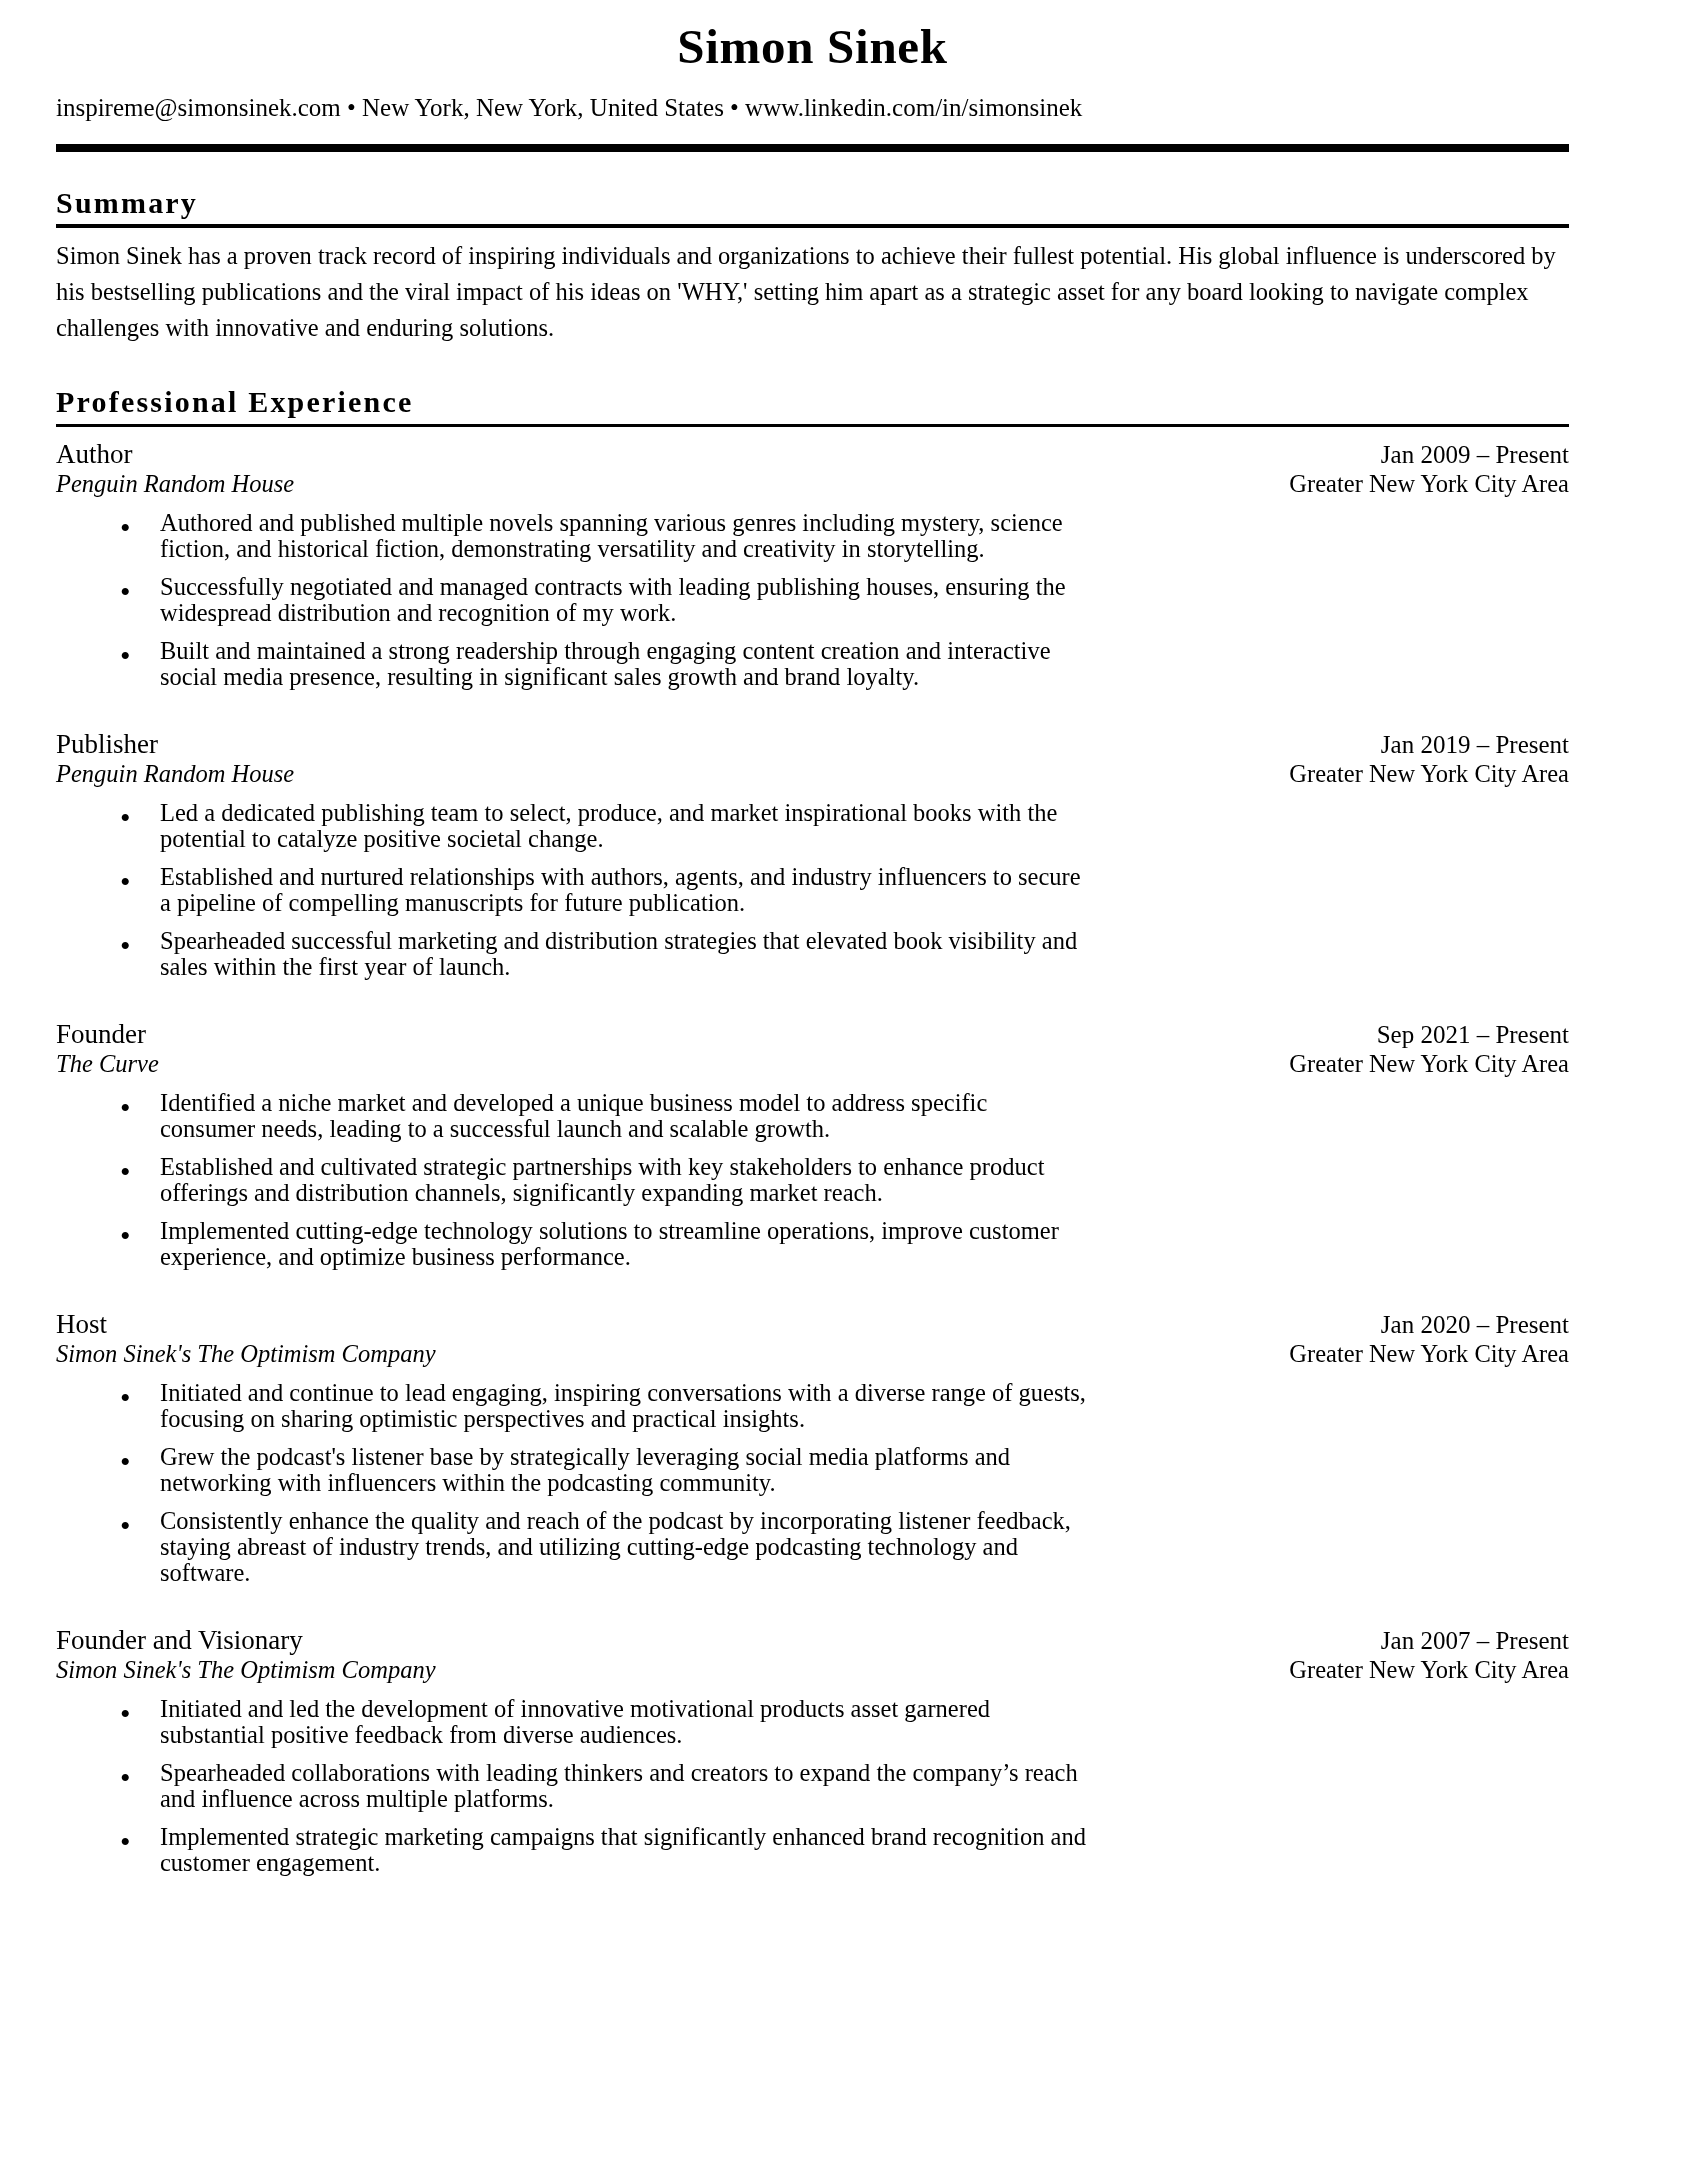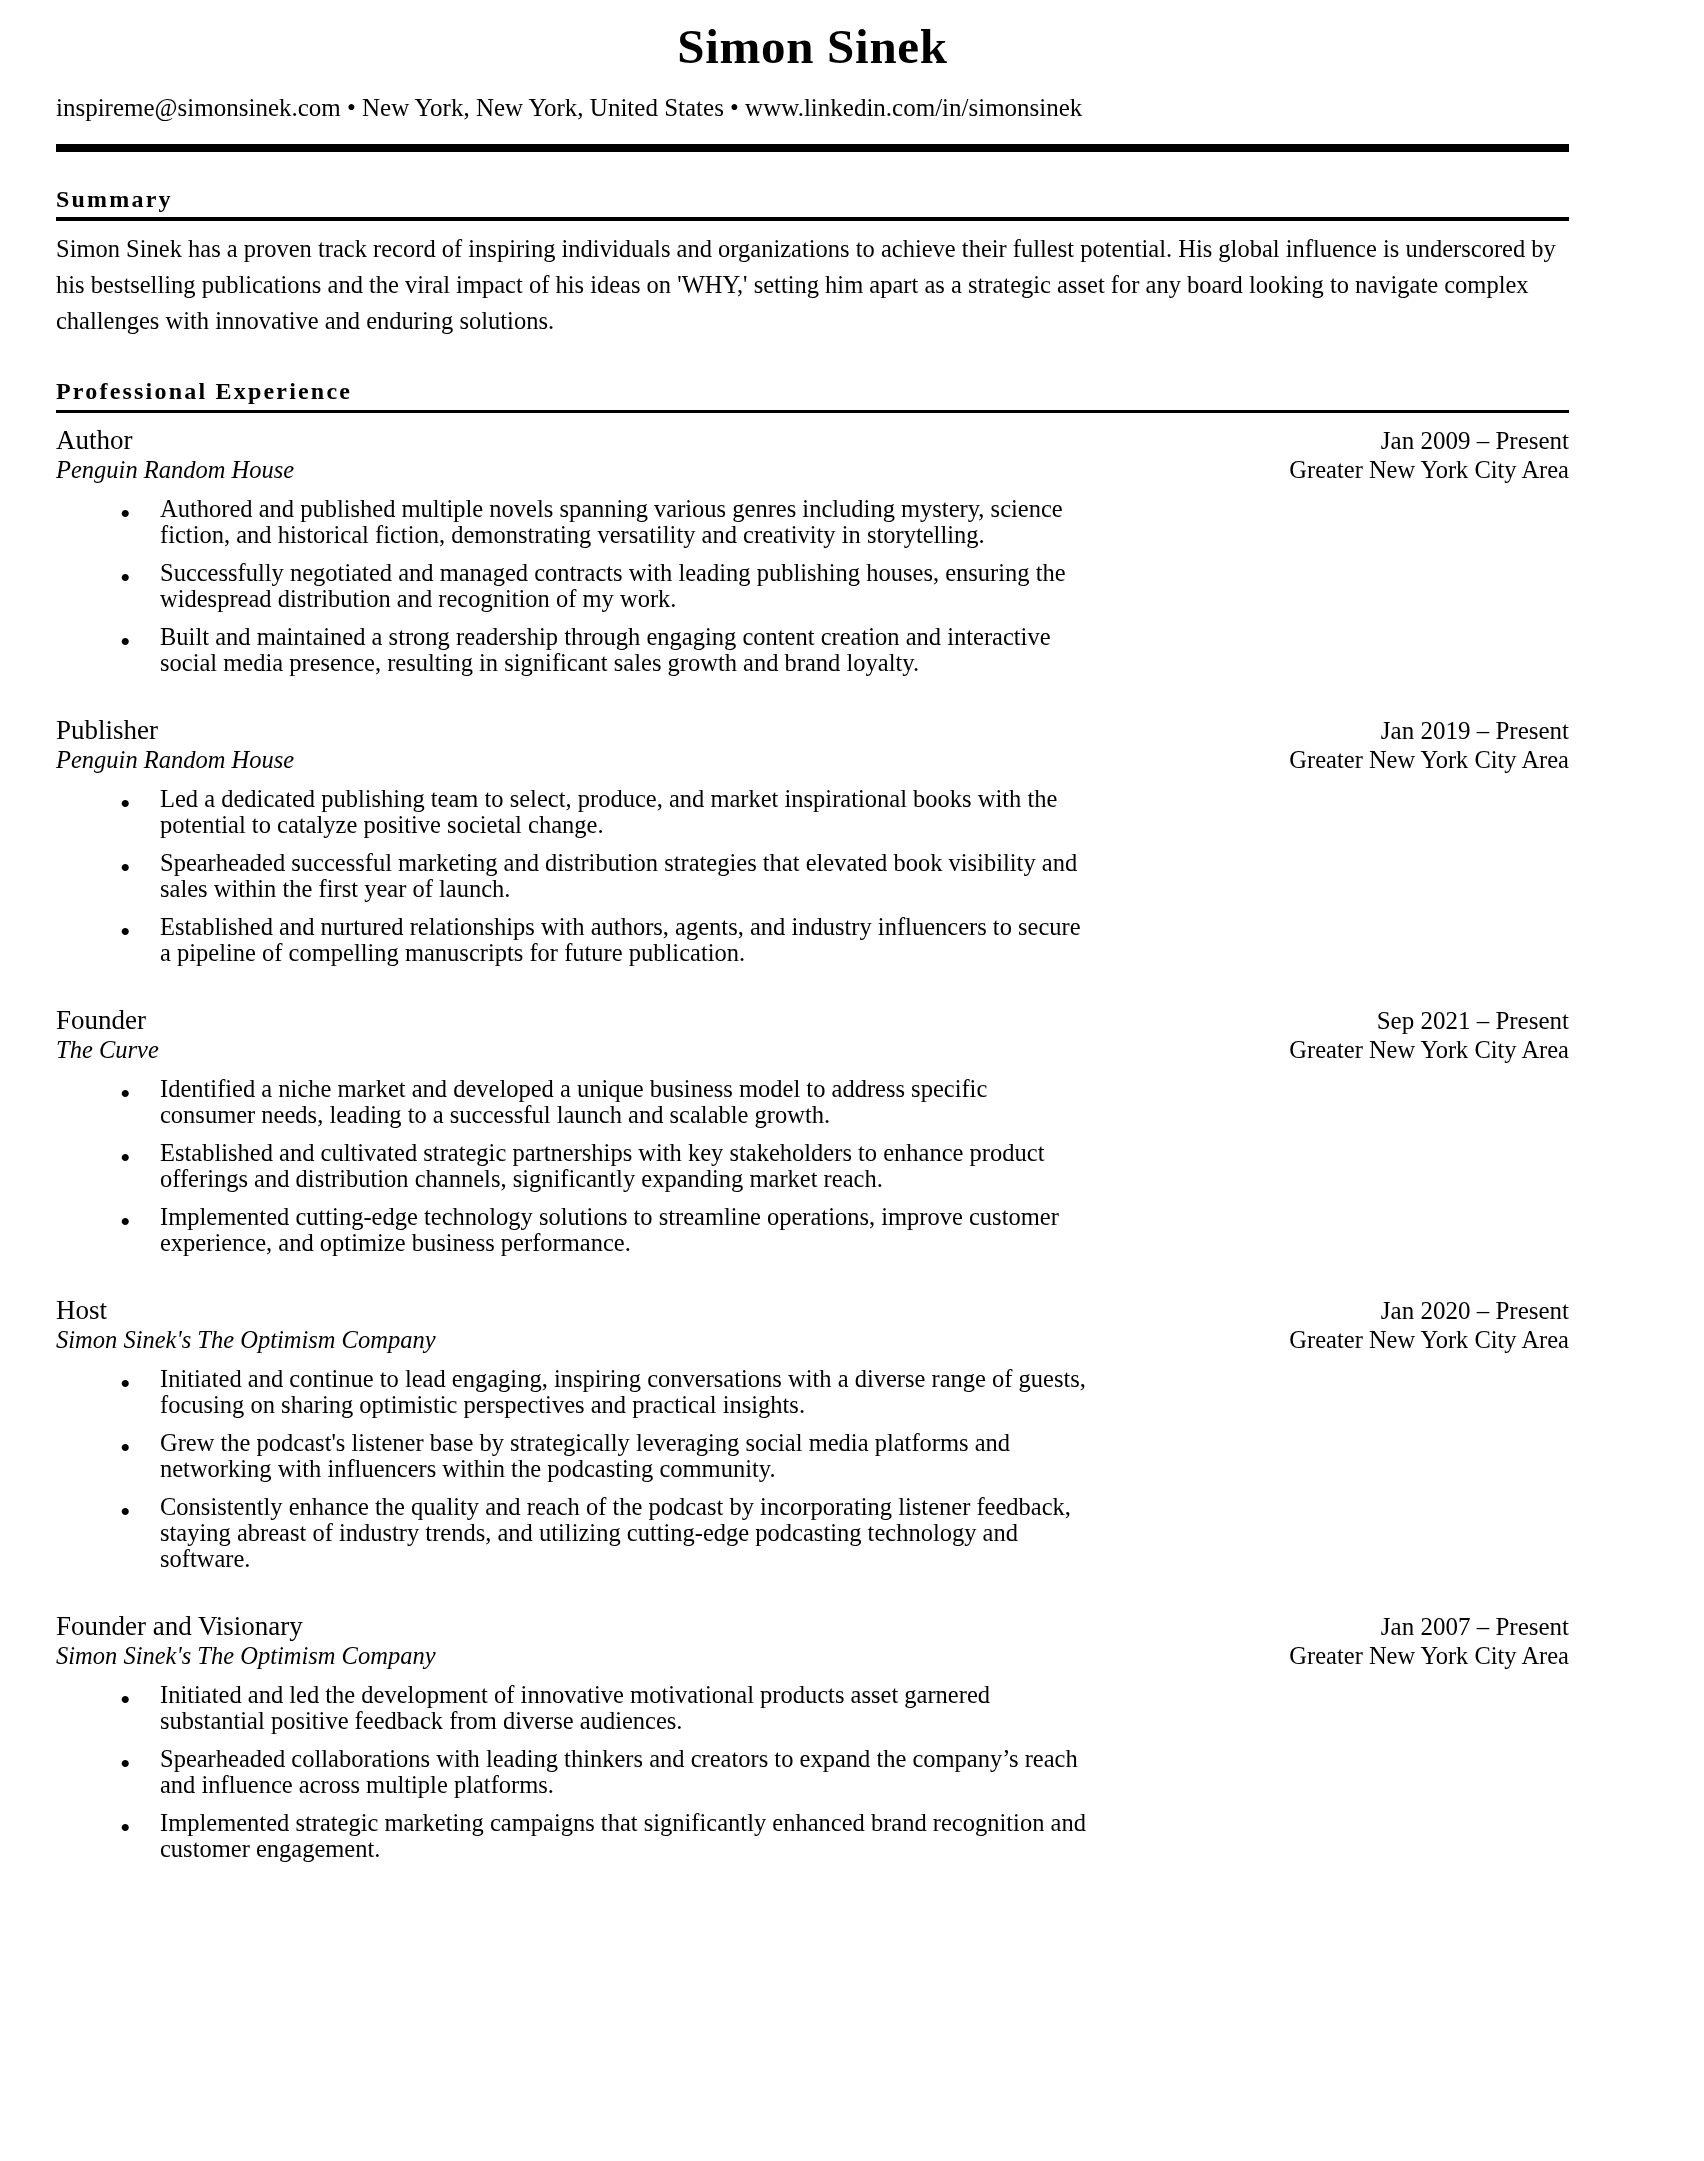--- a/index.html
+++ b/index.html
@@ -31,21 +31,21 @@
     text-align: left;
     font-size: 25px;
   }
   .rule { background: #000; border: 0; }
   .rule.thick { height: 7.4px; margin-top: 22px; }
   .rule.thin  { height: 3.7px;  margin-top: 4.5px; }
 
   
   .section-heading {
     margin: 0;
-    font-size: 24px;
+    font-size: 30px;
     font-weight: 700;
     letter-spacing: 2.2px;
   }
   .section { margin-top: 39px; }
   .section.first { margin-top: 34px; }
 
   
   .summary-text {
     margin: 10.4px 0 0 0;
     font-size: 24.5px;
@@ -128,22 +128,22 @@
       <div class="job-row">
         <span class="job-title">Publisher</span>
         <span class="job-dates">Jan 2019 – Present</span>
       </div>
       <div class="job-row">
         <span class="job-company">Penguin Random House</span>
         <span class="job-location">Greater New York City Area</span>
       </div>
       <ul class="bullets">
         <li>Led a dedicated publishing team to select, produce, and market inspirational books with the potential to catalyze positive societal change.</li>
+        <li>Established and nurtured relationships with authors, agents, and industry influencers to secure a pipeline of compelling manuscripts for future publication.</li>
         <li>Spearheaded successful marketing and distribution strategies that elevated book visibility and sales within the first year of launch.</li>
-        <li>Established and nurtured relationships with authors, agents, and industry influencers to secure a pipeline of compelling manuscripts for future publication.</li>
       </ul>
     </article>
 
     <article class="job">
       <div class="job-row">
         <span class="job-title">Founder</span>
         <span class="job-dates">Sep 2021 – Present</span>
       </div>
       <div class="job-row">
         <span class="job-company">The Curve</span>

